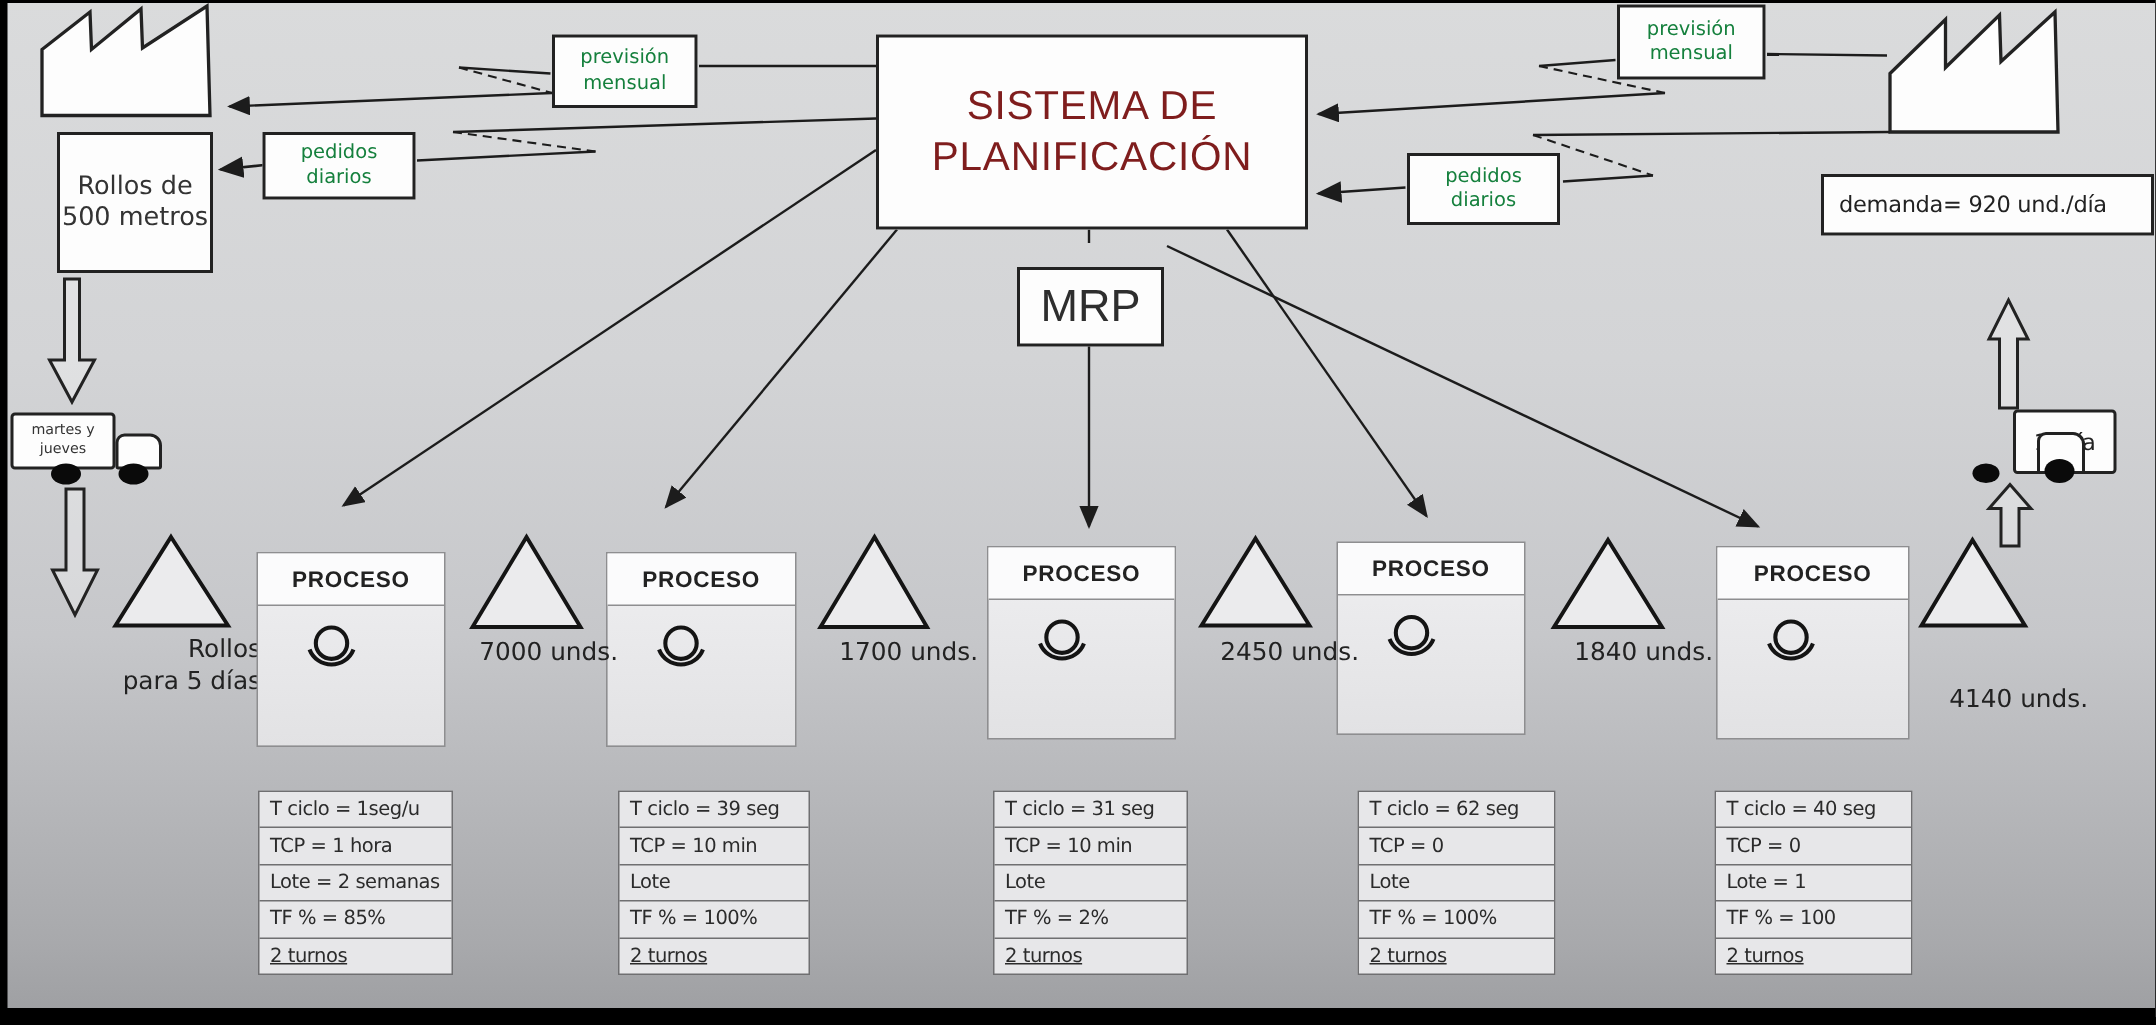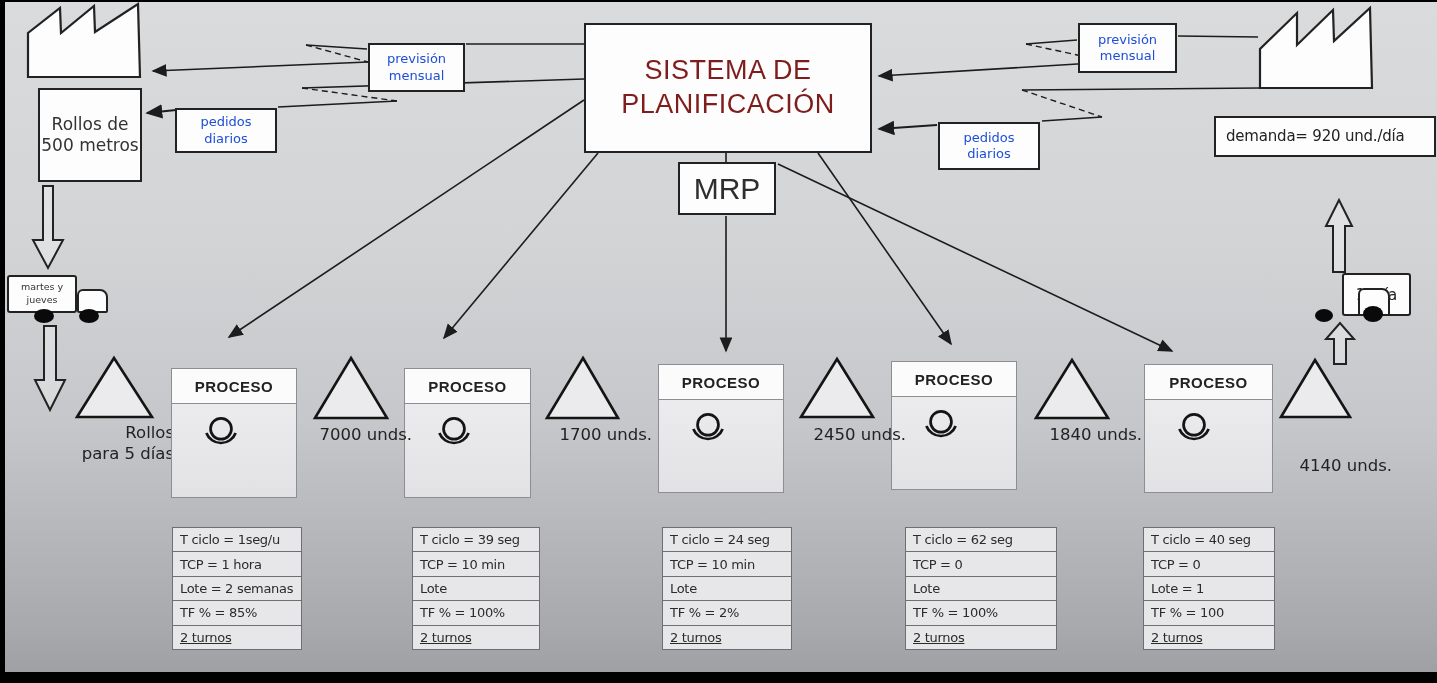--- a/index.html
+++ b/index.html
@@ -11,23 +11,23 @@
   .edge{position:absolute;background:#000;}
   .edge.left{left:0;top:0;width:5px;height:100%;}
   .edge.bottom{left:0;bottom:0;width:100%;height:11px;}
   .edge.top{left:0;top:0;width:100%;height:2px;}
   .layer{position:absolute;left:0;top:0;width:1437px;height:683px;}
   .abs{position:absolute;box-sizing:border-box;}
   .wbox{
     background:#fdfdfd;border:2px solid #222;display:flex;align-items:center;justify-content:center;
     text-align:center;line-height:1.25;
   }
-  .infobox{font-size:13px;color:#1d4ed8;margin-top:20px;}
+  .infobox{font-size:13px;color:#15803d;}
   .bigbox{font-family:"Liberation Sans",sans-serif;font-size:27px;color:#7f1d1d;letter-spacing:.5px;}
-  .mrp{font-family:"Liberation Sans",sans-serif;font-size:30px;color:#2e2e2e;}
+  .mrp{font-family:"Liberation Sans",sans-serif;font-size:30px;color:#2e2e2e;margin-top:16px;}
   .matbox{font-size:17px;color:#333;}
   .dembox{justify-content:flex-start;padding-left:10px;text-align:left;font-size:15px;letter-spacing:-.2px;color:#222;}
   .proc{position:absolute;border:1.5px solid #8e8e90;background:linear-gradient(180deg,#efeff1,#e2e2e4);box-sizing:border-box;}
   .proc-title{
     height:34px;background:#fbfbfc;border-bottom:1.5px solid #8e8e90;
     display:flex;align-items:center;justify-content:center;
     font-family:"Liberation Sans",sans-serif;font-weight:bold;font-size:15px;letter-spacing:.5px;color:#222;
   }
   .proc-body{padding:10px 0 0 26px;}
   .op{width:46px;height:40px;}
@@ -206,27 +206,27 @@
     <div class="drow">2 turnos</div>
   </div>
   <div class="dtab" style="left:412px;top:527px;width:128px;">
     <div class="drow">T ciclo = 39 seg</div>
     <div class="drow">TCP = 10 min</div>
     <div class="drow">Lote</div>
     <div class="drow">TF % = 100%</div>
     <div class="drow">2 turnos</div>
   </div>
   <div class="dtab" style="left:662px;top:527px;width:130px;">
-    <div class="drow">T ciclo = 24 seg</div>
+    <div class="drow">T ciclo = 31 seg</div>
     <div class="drow">TCP = 10 min</div>
     <div class="drow">Lote</div>
     <div class="drow">TF % = 2%</div>
     <div class="drow">2 turnos</div>
   </div>
-  <div class="dtab" style="left:905px;top:527px;width:152px;">
+  <div class="dtab" style="left:905px;top:527px;width:132px;">
     <div class="drow">T ciclo = 62 seg</div>
     <div class="drow">TCP = 0</div>
     <div class="drow">Lote</div>
     <div class="drow">TF % = 100%</div>
     <div class="drow">2 turnos</div>
   </div>
   <div class="dtab" style="left:1143px;top:527px;width:132px;">
     <div class="drow">T ciclo = 40 seg</div>
     <div class="drow">TCP = 0</div>
     <div class="drow">Lote = 1</div>

